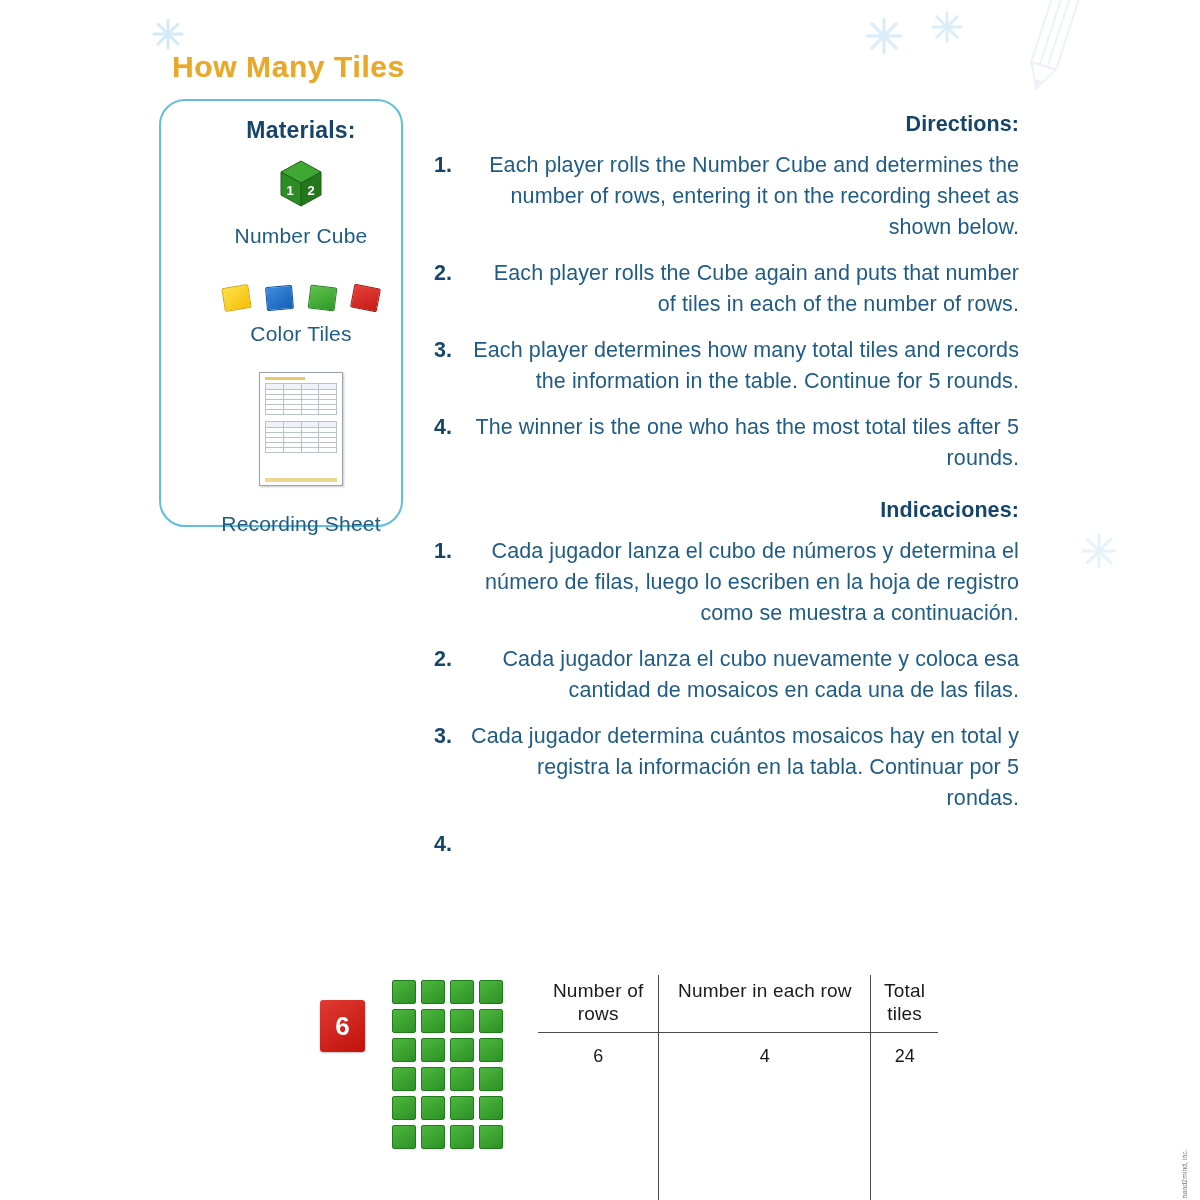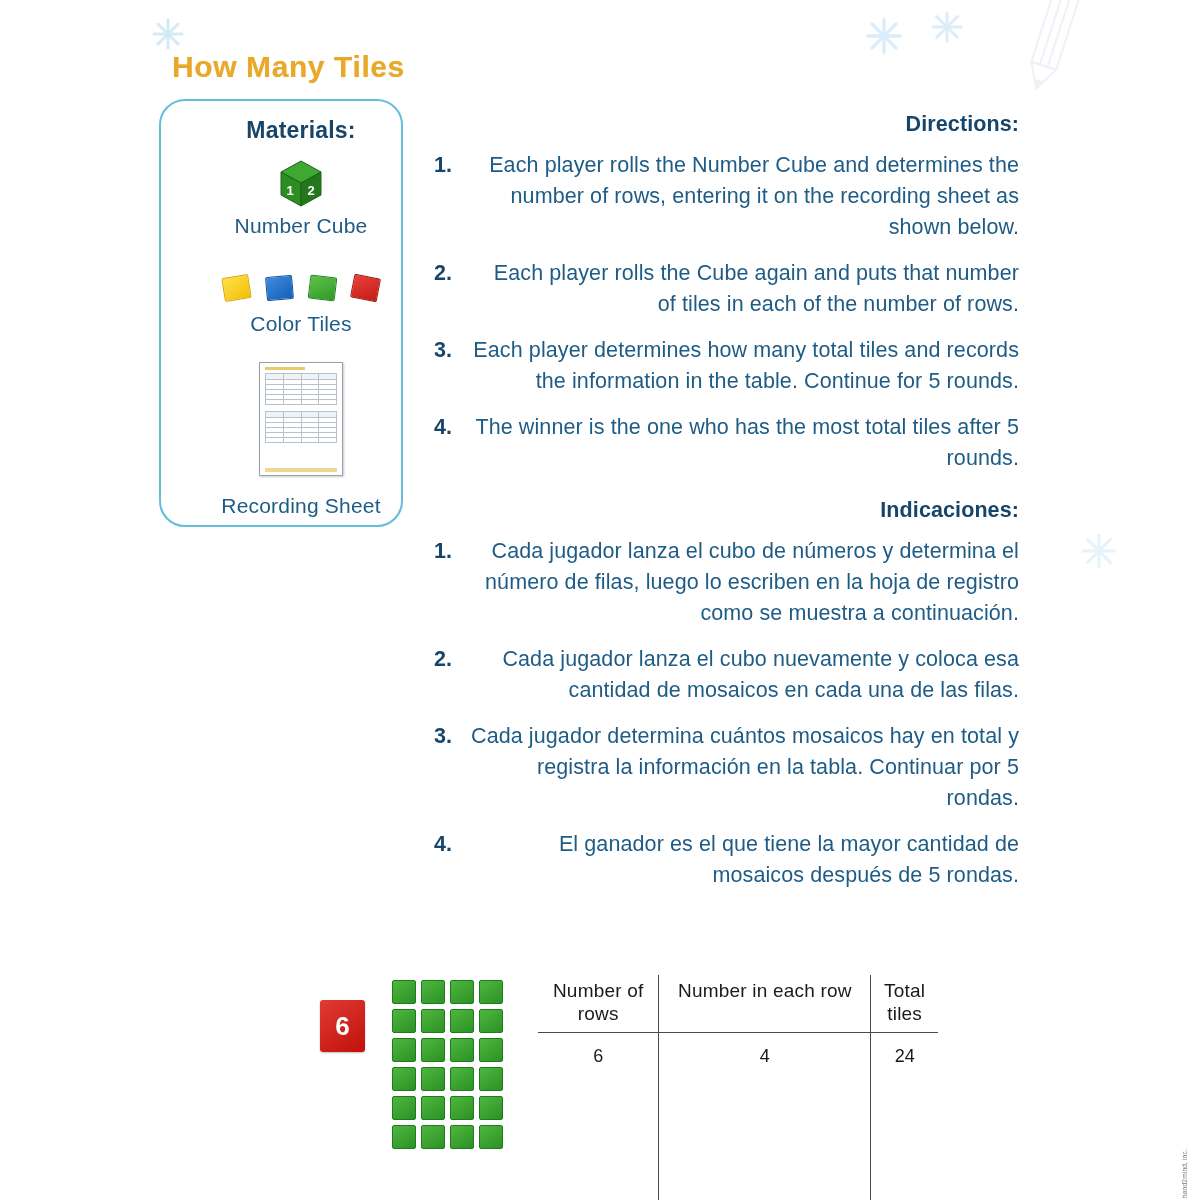--- a/index.html
+++ b/index.html
@@ -297,21 +297,21 @@
         <polygon points="8,16 28,5 48,16 28,27" fill="#3FA832"></polygon>
         <polygon points="8,16 28,27 28,50 8,39" fill="#2E8C24"></polygon>
         <polygon points="48,16 28,27 28,50 48,39" fill="#24771C"></polygon>
         <polygon points="8,16 28,5 48,16 28,27" fill="none" stroke="#1E6617" stroke-width="1"></polygon>
         <polygon points="8,16 28,27 28,50 8,39" fill="none" stroke="#1E6617" stroke-width="1"></polygon>
         <polygon points="48,16 28,27 28,50 48,39" fill="none" stroke="#1E6617" stroke-width="1"></polygon>
         <text x="17" y="39" font-family="Liberation Sans, sans-serif" font-size="13" font-weight="bold" fill="#ffffff" text-anchor="middle">1</text>
         <text x="38" y="39" font-family="Liberation Sans, sans-serif" font-size="13" font-weight="bold" fill="#ffffff" text-anchor="middle">2</text>
       </svg>
     </div>
-    <div class="mat-label" style="">Number Cube</div>
+    <div class="mat-label" style="margin-top:10px;">Number Cube</div>
 
     <div class="tiles-row">
       <span class="ctile t-yellow"></span>
       <span class="ctile t-blue"></span>
       <span class="ctile t-green"></span>
       <span class="ctile t-red"></span>
     </div>
     <div class="mat-label" style="margin-top:2px;">Color Tiles</div>
 
     <div class="sheet-wrap">
@@ -394,39 +394,39 @@
                 <td></td>
                 <td></td>
                 <td></td>
                 <td></td>
               </tr>
         </tbody>
           </table>
         <div class="footer"></div>
       </div>
     </div>
-    <div class="mat-label" style="margin-top:18px;">Recording Sheet</div>
+    <div class="mat-label" style="margin-top:26px;">Recording Sheet</div>
   </div>
 
   <div id="right-col">
 
     <div class="sec-heading" id="directions-heading">Directions:</div>
     <ol class="steps" id="directions-list">
       <li><span class="num">1.</span><span>Each player rolls the Number Cube and determines the number of rows, entering it on the recording sheet as shown below.</span></li>
       <li><span class="num">2.</span><span>Each player rolls the Cube again and puts that number of tiles in each of the number of rows.</span></li>
       <li><span class="num">3.</span><span>Each player determines how many total tiles and records the information in the table. Continue for 5 rounds.</span></li>
       <li><span class="num">4.</span><span>The winner is the one who has the most total tiles after 5 rounds.</span></li>
     </ol>
 
     <div class="sec-heading" id="indicaciones-heading">Indicaciones:</div>
     <ol class="steps" id="indicaciones-list">
       <li><span class="num">1.</span><span>Cada jugador lanza el cubo de números y determina el número de filas, luego lo escriben en la hoja de registro como se muestra a continuación.</span></li>
       <li><span class="num">2.</span><span>Cada jugador lanza el cubo nuevamente y coloca esa cantidad de mosaicos en cada una de las filas.</span></li>
       <li><span class="num">3.</span><span>Cada jugador determina cuántos mosaicos hay en total y registra la información en la tabla. Continuar por 5 rondas.</span></li>
-      <li><span class="num">4.</span><span>El ganador es el que tiene la mayor cantidad de mosaicos después de 5 rondas.</span></li>
+      <li><span class="num">4.</span></li>
     </ol>
   </div>
 
   <div id="example">
 
     <div id="die-card">6</div>
 
     <div id="tile-array" style="grid-template-columns: repeat(4, 24px); grid-template-rows: repeat(6, 24px);">
         <div class="gtile"></div>
         <div class="gtile"></div>

